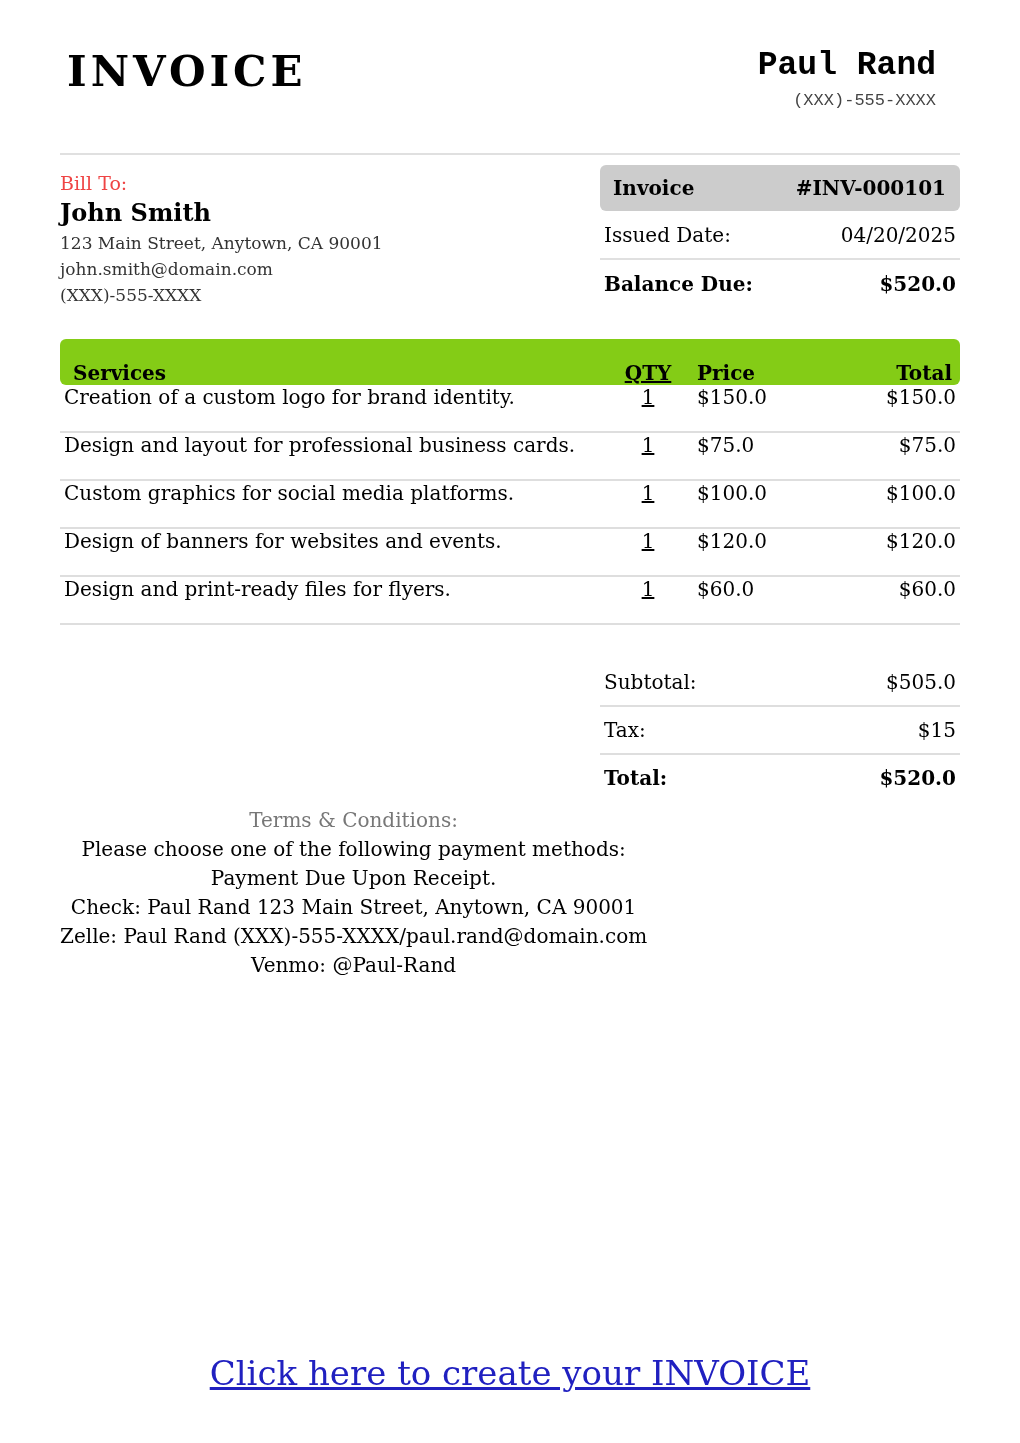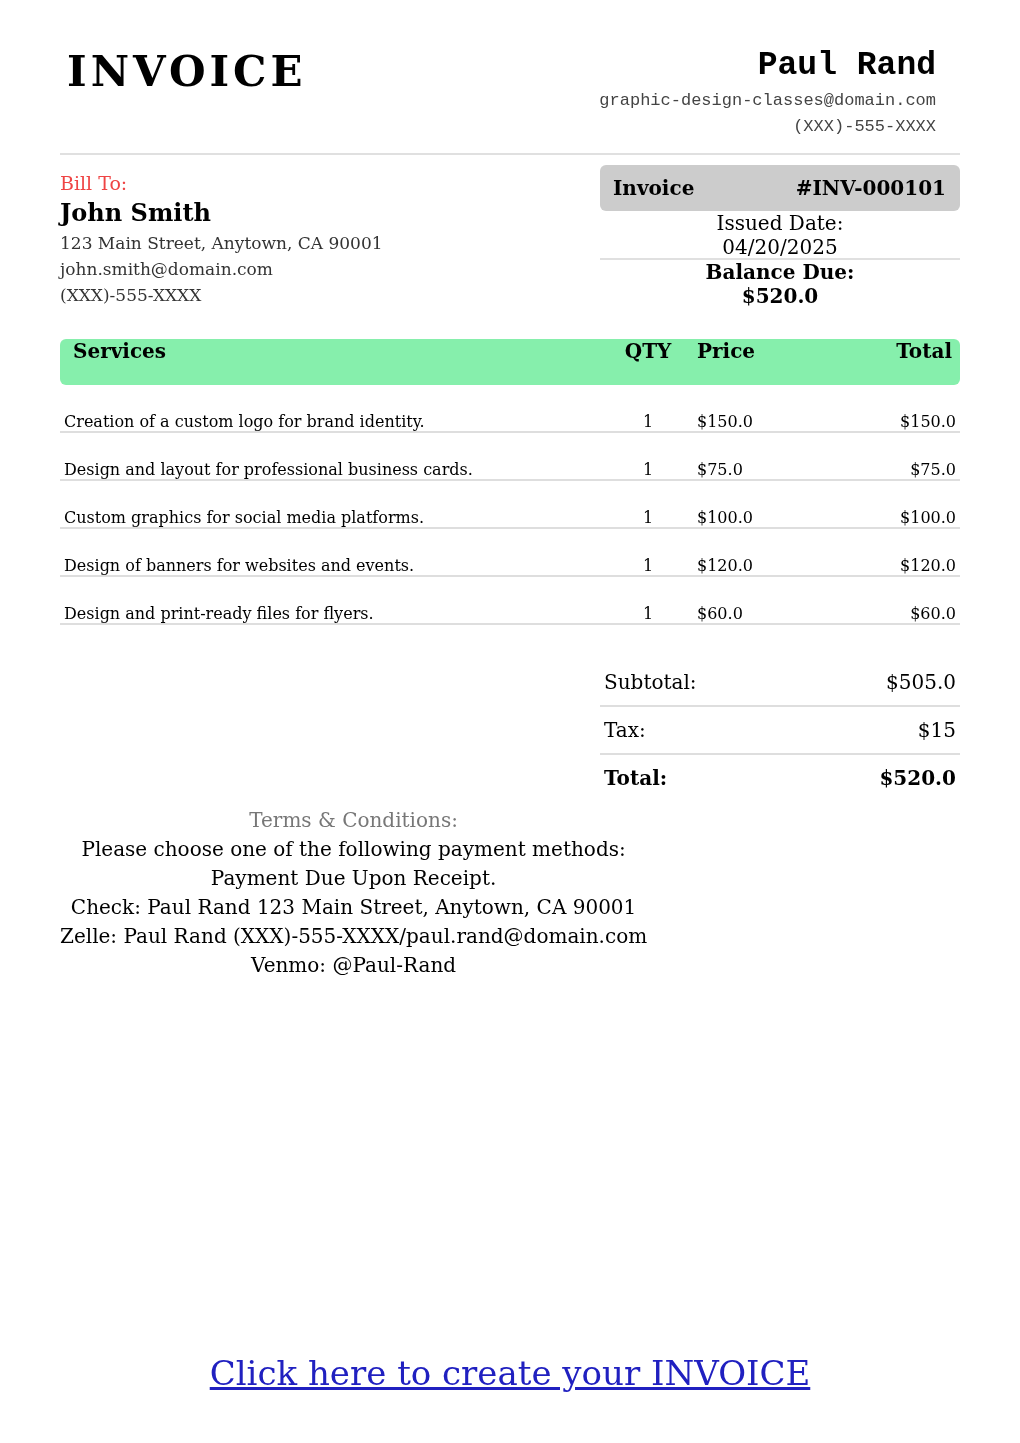--- a/index.html
+++ b/index.html
@@ -29,35 +29,35 @@
   
   .meta { position: absolute; left: 540px; top: 165px; width: 360px; }
   .meta-head {
     background: #cccccc; border-radius: 6px; height: 46px;
     display: flex; justify-content: space-between; align-items: center;
     padding: 0 14px 0 13px; box-sizing: border-box;
     font-weight: bold; font-size: 20px;
   }
   .meta-row {
     display: flex; justify-content: space-between; align-items: center;
-    height: 47px; padding: 0 4px; font-size: 20px; flex-direction: column;
+    height: 47px; padding: 0 4px; font-size: 20px;
   }
   .meta-row.b { font-weight: bold; }
   .meta-sep { height: 2px; background: #e0e0e0; }
 
   
   .tbl { position: absolute; left: 0; top: 339px; width: 900px; }
   .tbl-head {
-    background: #86efac; border-radius: 6px; height: 46px;
-    display: flex; align-items: flex-start; font-weight: bold; font-size: 20px;
+    background: #84cc16; border-radius: 6px; height: 46px;
+    display: flex; align-items: flex-end; font-weight: bold; font-size: 20px;
   }
-  .row { display: flex; align-items: flex-end; height: 46px; font-size: 16px; border-bottom: 2px solid #dedede; }
+  .row { display: flex; align-items: flex-start; height: 46px; font-size: 20px; border-bottom: 2px solid #dedede; }
   .c-svc { width: 546px; padding-left: 4px; box-sizing: border-box; }
   .tbl-head .c-svc { padding-left: 13px; }
-  .c-qty { width: 84px; text-align: center; }
+  .c-qty { width: 84px; text-align: center; text-decoration: underline; }
   .c-price { width: 130px; padding-left: 7px; box-sizing: border-box; }
   .c-total { width: 140px; text-align: right; padding-right: 4px; box-sizing: border-box; }
   .tbl-head .c-total { padding-right: 8px; }
 
   
   .totals { position: absolute; left: 540px; top: 659px; width: 360px; }
   .t-row {
     display: flex; justify-content: space-between; align-items: center;
     height: 46px; padding: 0 4px; font-size: 20px;
   }
@@ -78,21 +78,20 @@
 </style>
 </head>
 <body>
 
 <div class="page">
 
   <div class="hdr">
     <div class="inv-title">INVOICE</div>
     <div class="from">
       <div class="from-name">Paul Rand</div>
-      <div class="from-line">graphic-design-classes@domain.com</div>
       <div class="from-line">(XXX)-555-XXXX</div>
     </div>
     <div class="hr-top"></div>
   </div>
 
   <div class="billto">
     <div class="billto-label">Bill To:</div>
     <div class="billto-name">John Smith</div>
     <div class="billto-line">123 Main Street, Anytown, CA 90001</div>
     <div class="billto-line">john.smith@domain.com</div>

